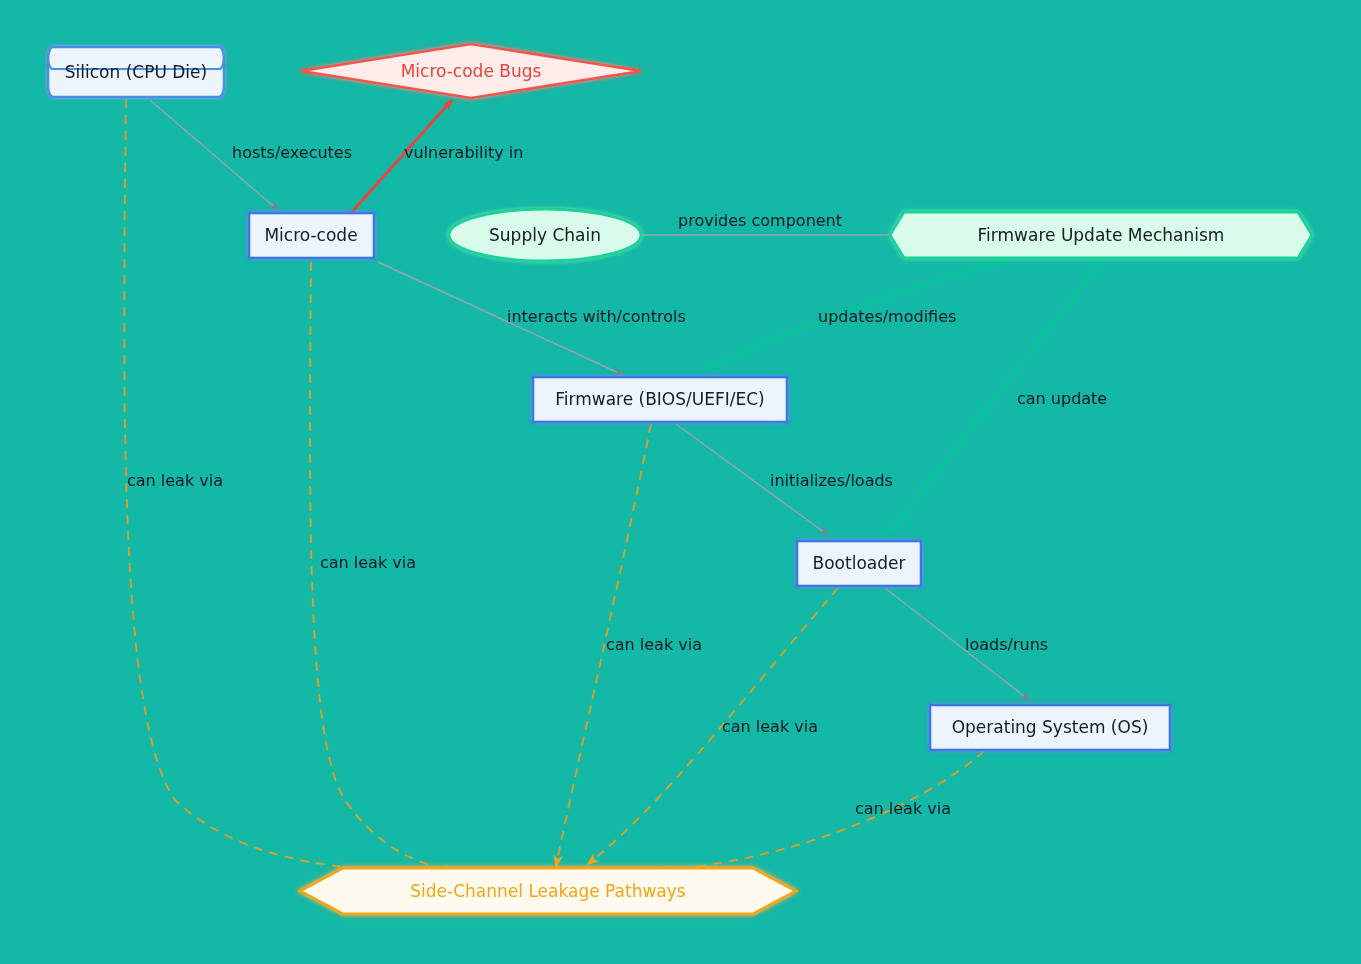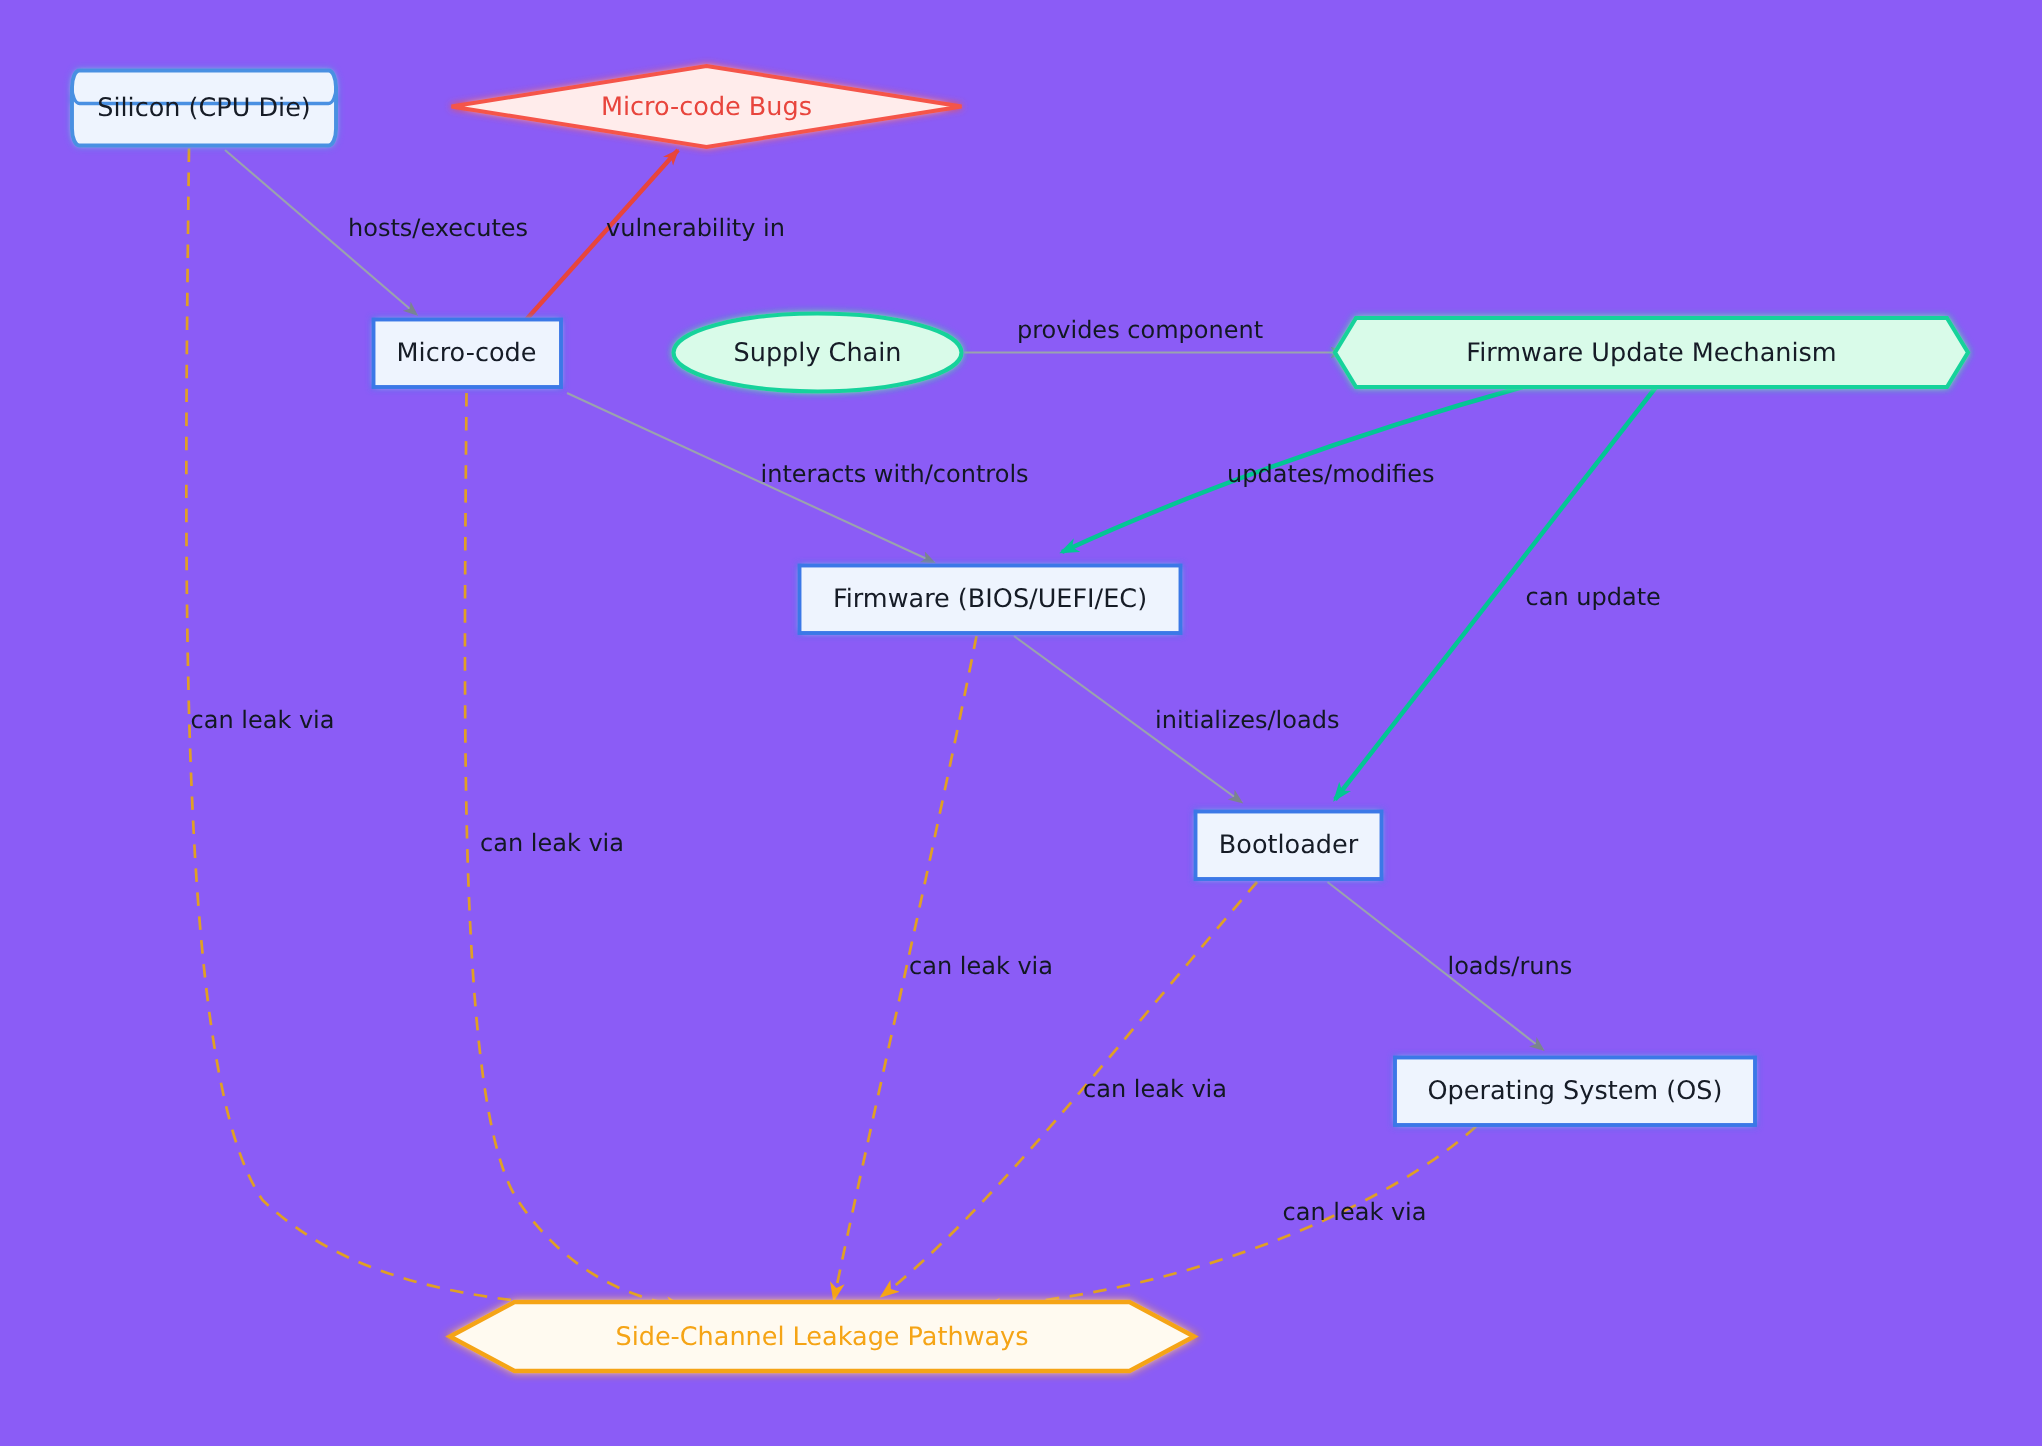--- a/index.html
+++ b/index.html
@@ -10,21 +10,21 @@
   body {
     width: 1361px;
     height: 964px;
     overflow: hidden;
     font-family: "DejaVu Sans", sans-serif;
   }
   #diagram-root {
     position: relative;
     width: 1361px;
     height: 964px;
-    background: #8b5cf6;
+    background: #14b8a6;
   }
   #diagram-svg {
     position: absolute;
     top: 0;
     left: 0;
     width: 1361px;
     height: 964px;
   }
   .node-label {
     font-family: "DejaVu Sans", sans-serif;

